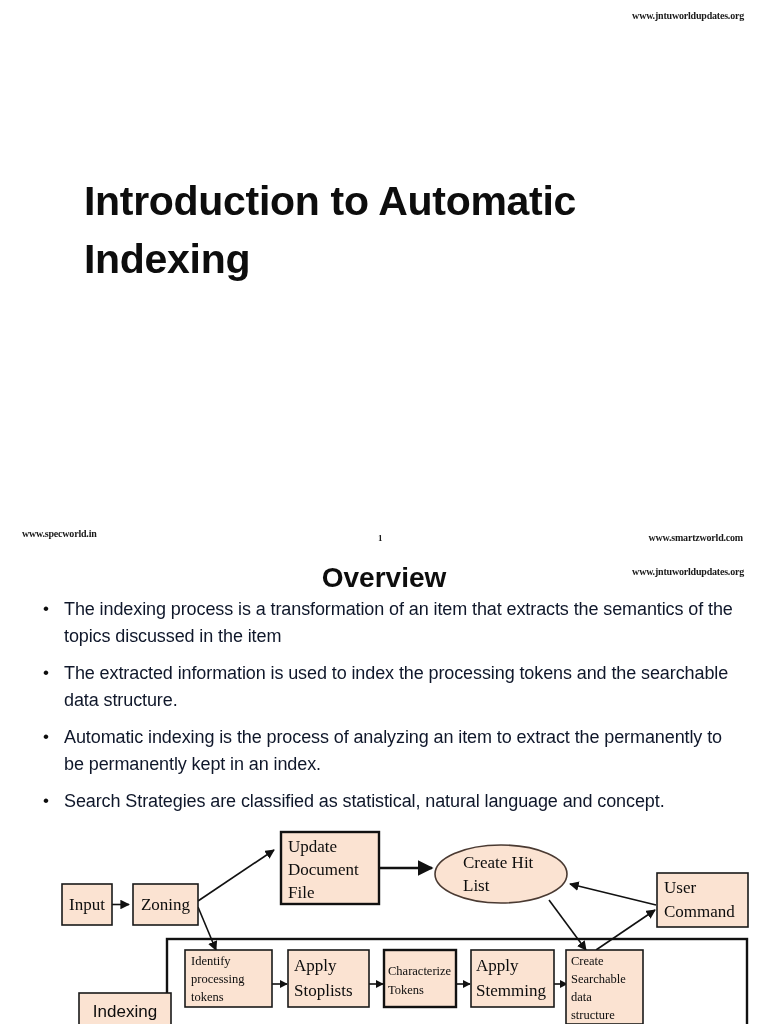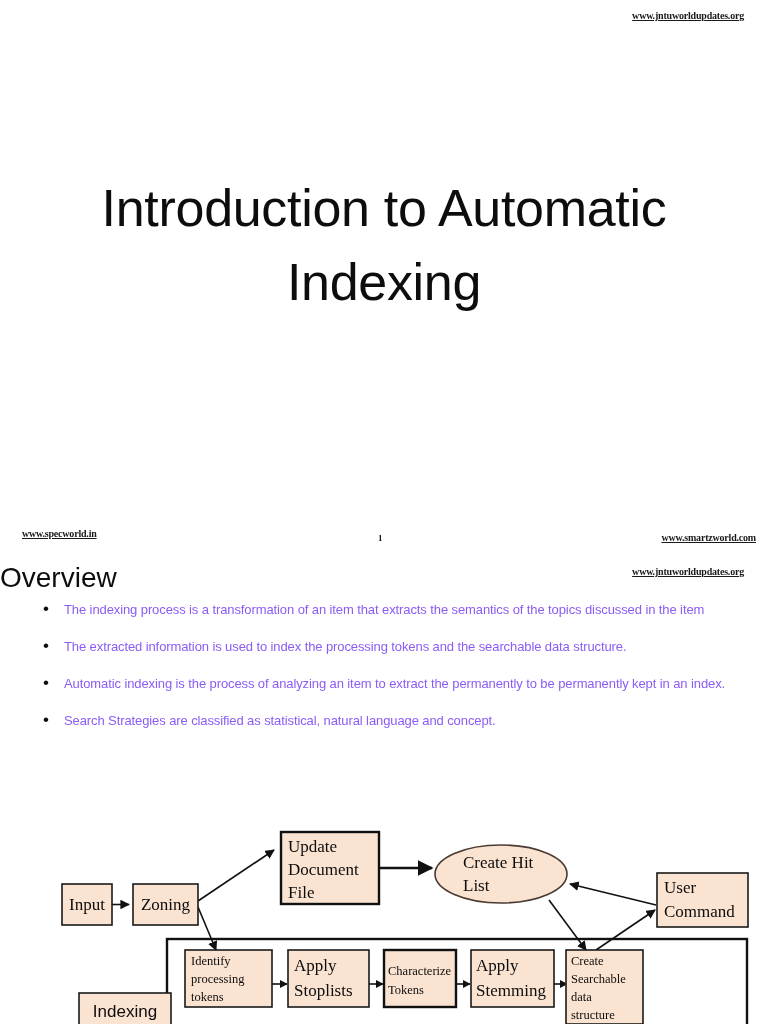--- a/index.html
+++ b/index.html
@@ -18,60 +18,58 @@
 
   
   .wm {
     position: absolute;
     font-family: "Liberation Serif", serif;
     font-size: 10px;
     font-weight: 700;
     letter-spacing: -0.2px;
     color: #1a1a1a;
     white-space: nowrap;
-    text-decoration: underline;
   }
   #wm-top-right  { right: 24px;  top: 10px; }
   #wm-left-mid   { left: 22px;   top: 528px; }
-  #wm-right-mid  { right: 12px;  top: 532px; }
+  #wm-right-mid  { right: 25px;  top: 532px; }
   #wm-right-mid2 { right: 24px;  top: 566px; }
 
   #page-number {
     position: absolute;
     left: 378px;
     top: 533px;
     font-family: "Liberation Serif", serif;
     font-size: 9px;
     font-weight: 700;
     color: #1a1a1a;
   }
 
   
   #slide-one-title {
     position: absolute;
     left: 84px;
     top: 172px;
     width: 600px;
-    text-align: center;
-    font-size: 52px;
+    font-size: 41px;
     line-height: 1.42;
-    font-weight: 400;
+    font-weight: 700;
     color: #0d0d0d;
     letter-spacing: -0.3px;
   }
 
   
   #overview-heading {
     position: absolute;
     left: 0;
     top: 562px;
     width: 768px;
-    text-align: left;
+    text-align: center;
     font-size: 28px;
-    font-weight: 400;
+    font-weight: 700;
     color: #0d0d0d;
   }
 
   #bullet-list {
     position: absolute;
     left: 34px;
     top: 596px;
     width: 712px;
   }
   .bullet-row {
@@ -84,23 +82,23 @@
     flex: 0 0 30px;
     font-size: 17px;
     line-height: 26px;
     text-align: left;
     padding-left: 9px;
     box-sizing: border-box;
     color: #0d0d0d;
   }
   .bullet-text {
     flex: 1 1 auto;
-    font-size: 13px;
+    font-size: 18px;
     line-height: 27px;
-    color: #8b5cf6;
+    color: #0f172a;
     letter-spacing: -0.1px;
   }
 
   
   #indexing-diagram {
     position: absolute;
     left: 0;
     top: 810px;
     width: 768px;
     height: 214px;

